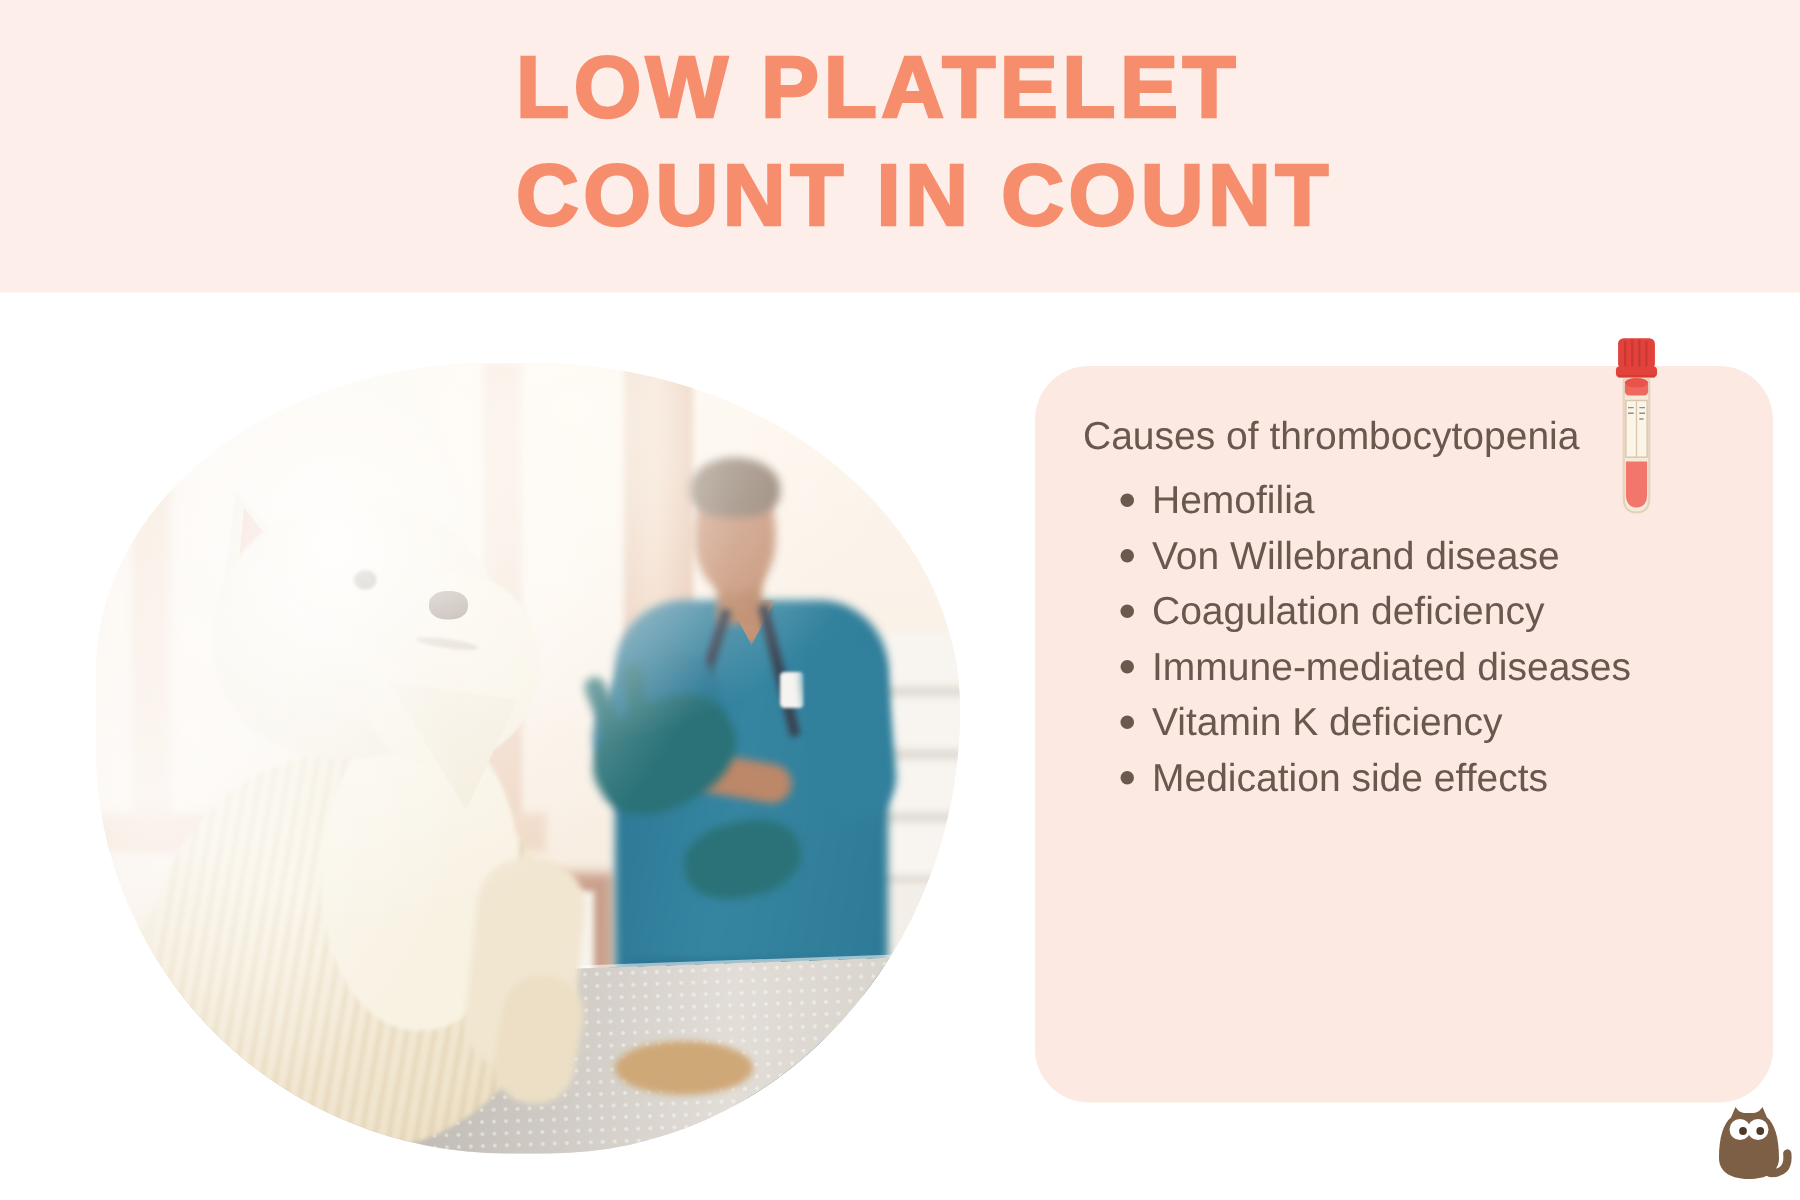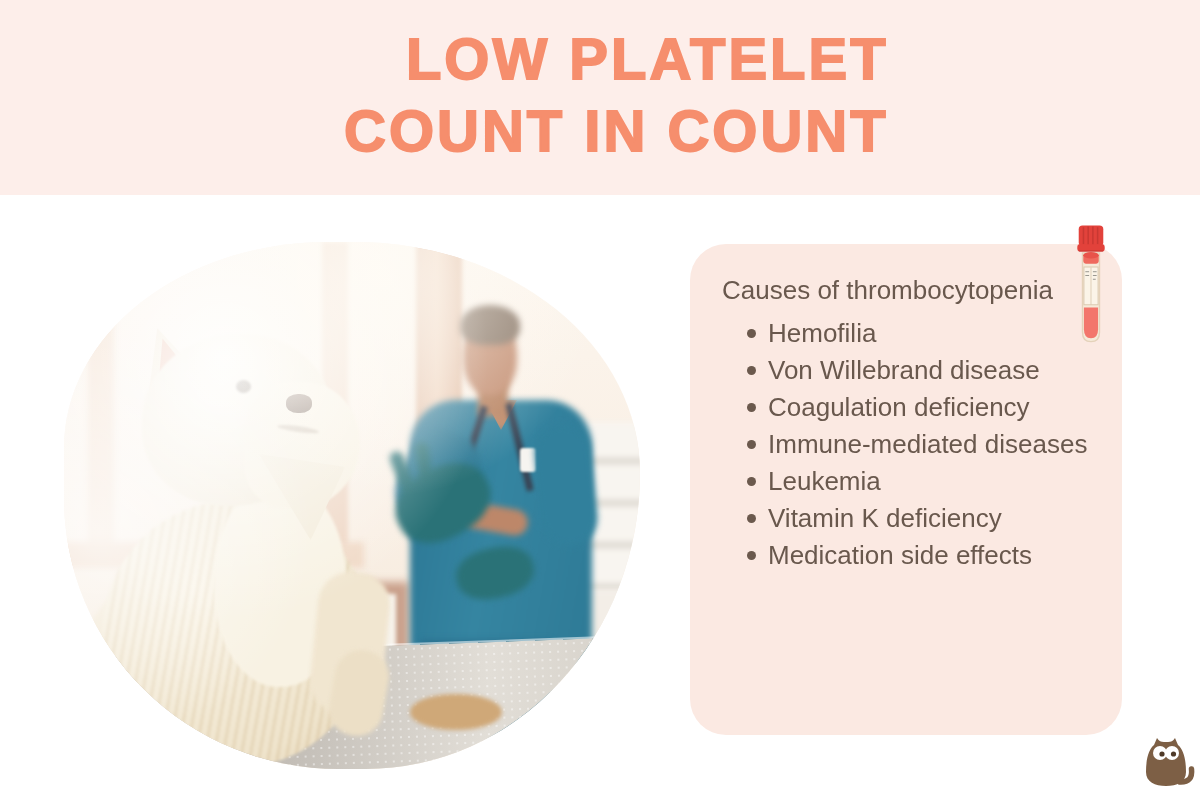--- a/index.html
+++ b/index.html
@@ -3,21 +3,21 @@
 <meta charset="utf-8">
 <style>
   * { margin:0; padding:0; box-sizing:border-box; }
   html,body { width:1200px; height:800px; }
   body { font-family:"Liberation Sans", sans-serif; background:#ffffff; overflow:hidden; }
   .canvas { position:relative; width:1200px; height:800px; background:#ffffff; overflow:hidden; }
 
   
   .header-band { position:absolute; left:0; top:0; width:1200px; height:195px; background:#fdeeea; }
   .page-title { position:absolute; left:344px; top:23px; color:#f68e6d; font-weight:700;
-                font-size:58px; line-height:72px; letter-spacing:3px;text-align:right;
+                font-size:58px; line-height:72px; letter-spacing:3px;
                 -webkit-text-stroke:1.8px #f68e6d; }
   .page-title span { display:block; }
 
   
   .blob { position:absolute; left:64px; top:242px; width:576px; height:527px; overflow:hidden;
           border-radius:48% 52% 50% 50% / 41% 46% 59% 54%;
           background:linear-gradient(175deg,#fdf7f0 0%,#f9efe4 55%,#f1e5d5 100%); }
   .blob .ly { position:absolute; }
 
   .win-bar-l  { left:24px; top:16px; width:26px; height:300px; background:#f2dcc9; filter:blur(3px); opacity:.85; }
@@ -97,21 +97,21 @@
 
   
   .glow1 { left:0; top:0; width:576px; height:527px;
            background:radial-gradient(circle at 28% 22%,rgba(255,255,255,.95) 0%,rgba(255,255,255,0) 45%); }
   .glow2 { left:0; top:0; width:576px; height:527px;
            background:radial-gradient(circle at 55% 6%,rgba(255,252,246,.8),rgba(255,252,246,0) 38%); }
   .glow3 { left:0; top:0; width:576px; height:527px;
            background:radial-gradient(circle at 6% 55%,rgba(255,255,255,.7),rgba(255,255,255,0) 35%); }
 
   
-  .panel { position:absolute; left:690px; top:244px; width:432px; height:491px;
+  .panel { position:absolute; left:690px; top:244px; width:492px; height:491px;
            background:#fbe9e2; border-radius:36px; padding:28px 26px 0 32px; color:#69584d; }
   .panel-heading { font-size:26px; line-height:37px; color:#69584d; font-weight:400; }
   .panel-heading span { display:block; }
   .causes-list { list-style:none; margin:6px 0 0 24px; }
   .causes-list li { position:relative; padding-left:22px; font-size:26px; line-height:37px; color:#69584d; }
   .causes-list li::before { content:''; position:absolute; left:1px; top:14px; width:9px; height:9px;
                             border-radius:50%; background:#6b594d; }
 
   .tube-icon { position:absolute; left:1074px; top:221px; width:34px; height:126px; }
   .cat-icon  { position:absolute; left:1134px; top:735px; width:64px; height:56px; }
@@ -182,21 +182,20 @@
 
   <aside class="panel">
     <p class="panel-heading">
       <span>Causes of thrombocytopenia</span>
     </p>
     <ul class="causes-list">
       <li>Hemofilia</li>
       <li>Von Willebrand disease</li>
       <li>Coagulation deficiency</li>
       <li>Immune-mediated diseases</li>
-      <li>Leukemia</li>
       <li>Vitamin K deficiency</li>
       <li>Medication side effects</li>
     </ul>
   </aside>
 
   <svg class="tube-icon" viewBox="0 0 36 130" xmlns="http://www.w3.org/2000/svg">
     <rect x="5" y="3" width="26" height="22" rx="4" fill="#e2423b"></rect>
     <path d="M10 5v18 M15 4v20 M20 4v20 M25 5v18" stroke="#c93832" stroke-width="1.6" fill="none"></path>
     <rect x="3.5" y="23" width="29" height="7.5" rx="2.5" fill="#e2423b"></rect>
     <rect x="5" y="29" width="26" height="2" fill="#c93832" opacity="0.55"></rect>

